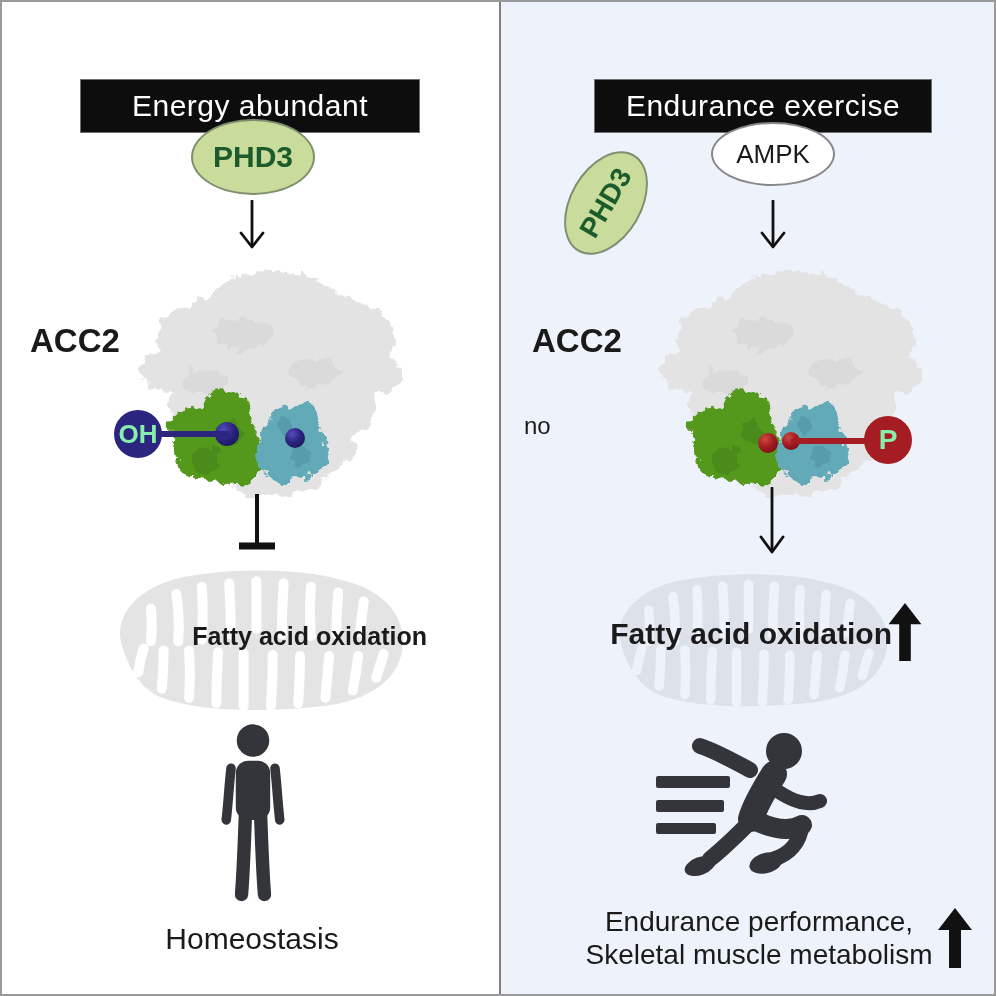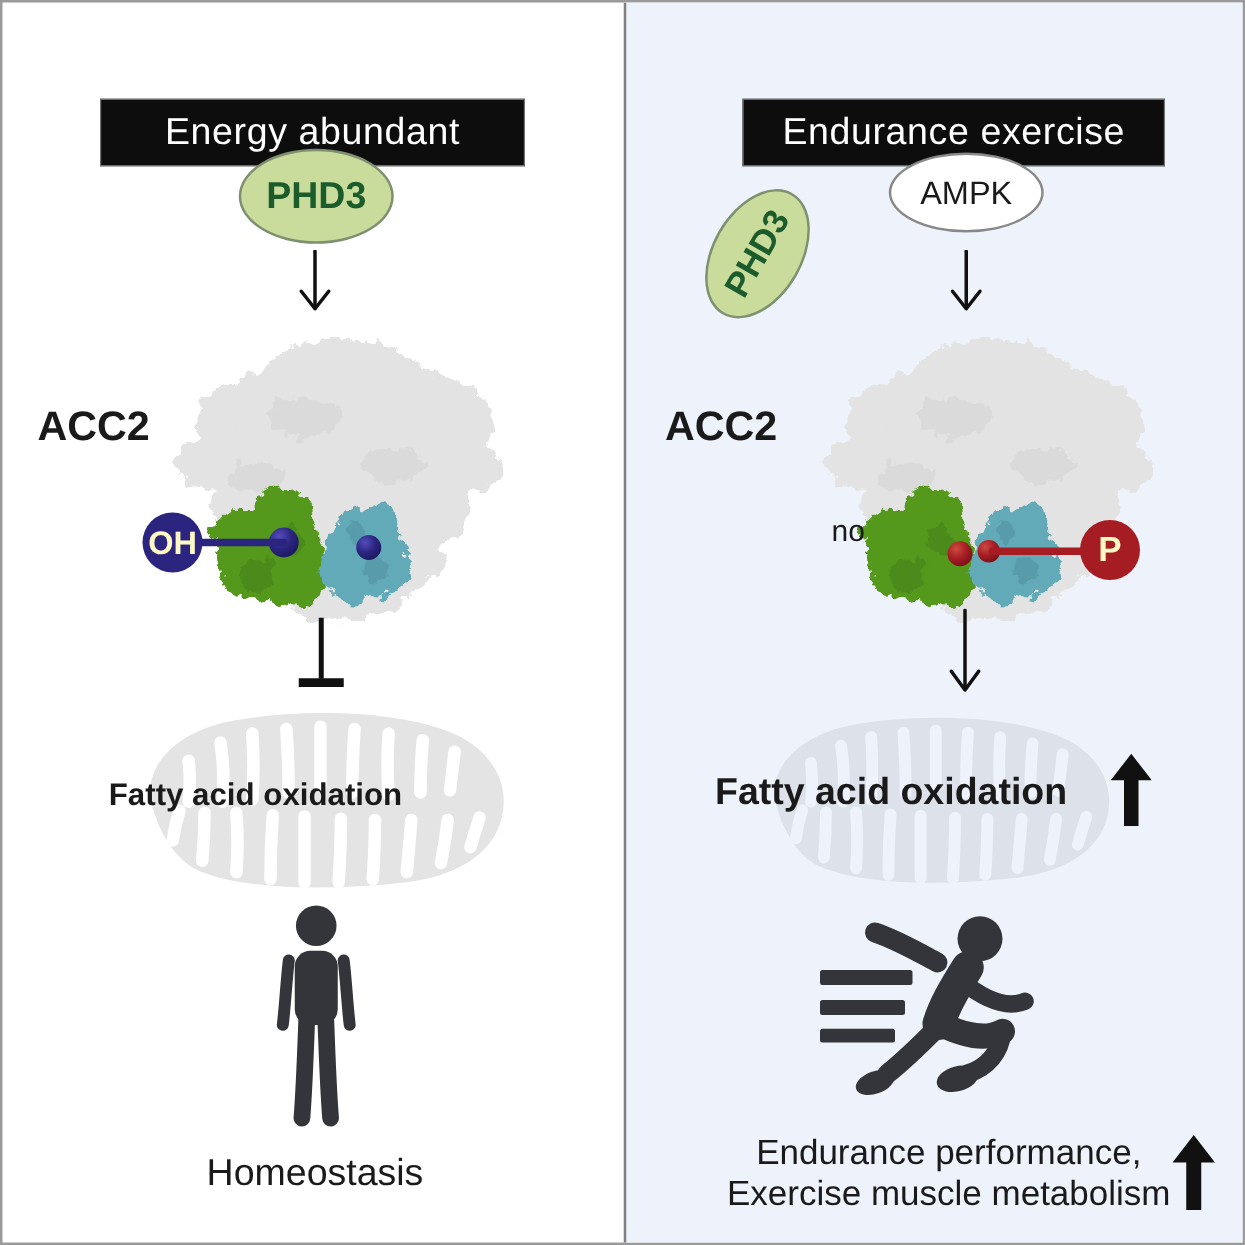--- a/index.html
+++ b/index.html
@@ -38,33 +38,33 @@
     background:var(--ampk-fill); border:2px solid var(--ampk-border);
     font-size:26px;}
   .lbl{white-space:nowrap;font-weight:bold;}
   #acc2-left{left:28px; top:320px; width:110px; font-size:33px;}
   #acc2-right{left:530px; top:320px; width:110px; font-size:33px;}
   #protein-left{left:122px; top:252px; width:280px; height:250px;}
   #protein-right{left:642px; top:252px; width:280px; height:250px;}
   #oh-line{left:136px; top:429px; width:92px; height:6px; background:var(--hydroxyl-navy); border-radius:3px;}
   #p-line{left:789px; top:436px; width:100px; height:6px; background:var(--phospho-red); border-radius:3px;}
   .badge{border-radius:50%; display:flex; align-items:center; justify-content:center;
-    color:#fef9c3; font-weight:bold;}
+    color:#86efac; font-weight:bold;}
   #oh-circle{left:112px; top:408px; width:48px; height:48px;
     background:var(--hydroxyl-navy); font-size:26px;}
   #p-circle{left:862px; top:414px; width:48px; height:48px;
     background:var(--phospho-red); font-size:28px;}
-  #nohydrox{left:522px; top:410px; width:168px; font-size:24px; text-align:right; line-height:1.2;}
+  #nohydrox{left:522px; top:410px; width:168px; font-size:24px; text-align:left; line-height:1.2;}
   #arrow-left-1{left:234px; top:198px; width:32px; height:50px;}
   #arrow-right-1{left:755px; top:198px; width:32px; height:50px;}
   #arrow-right-2{left:754px; top:485px; width:32px; height:68px;}
   #tbar-left{left:235px; top:492px; width:40px; height:58px;}
   #mito-left{left:95px; top:563px; width:326px; height:150px;}
   #mito-right{left:600px; top:567px; width:300px; height:142px;}
-  .mito-text{text-align:left;}
+  .mito-text{text-align:right;}
   #fatty-left{left:85px; top:620px; width:340px; font-size:25px;}
   #fatty-right{left:570px; top:615px; width:320px; font-size:30px;}
   #up-arrow-1{left:886px; top:601px; width:34px; height:58px;}
   #up-arrow-2{left:936px; top:906px; width:34px; height:60px;}
   #person{left:208px; top:720px; width:86px; height:192px;}
   #runner{left:648px; top:718px; width:244px; height:172px;}
   #homeo{left:75px; top:920px; width:350px; text-align:center; font-size:30px;}
   #outcome-right{left:577px; top:903px; width:360px; text-align:center;
     font-size:28px; line-height:1.18;}
   svg{display:block; width:100%; height:100%;}
@@ -327,21 +327,21 @@
   </div>
 
   <div class="abs" id="runner">
     <svg viewBox="0 0 244 172">
         <use href="#runnerShape"></use>
       </svg>
   </div>
 
   <div class="abs" id="outcome-right">
     <div>Endurance performance,</div>
-    <div>Exercise muscle metabolism</div>
+    <div>Skeletal muscle metabolism</div>
   </div>
   <div class="abs" id="up-arrow-2">
     <svg viewBox="0 0 34 60">
         <use href="#boldUpArrow"></use>
       </svg>
   </div>
 
 </div>
 
 </body></html>

